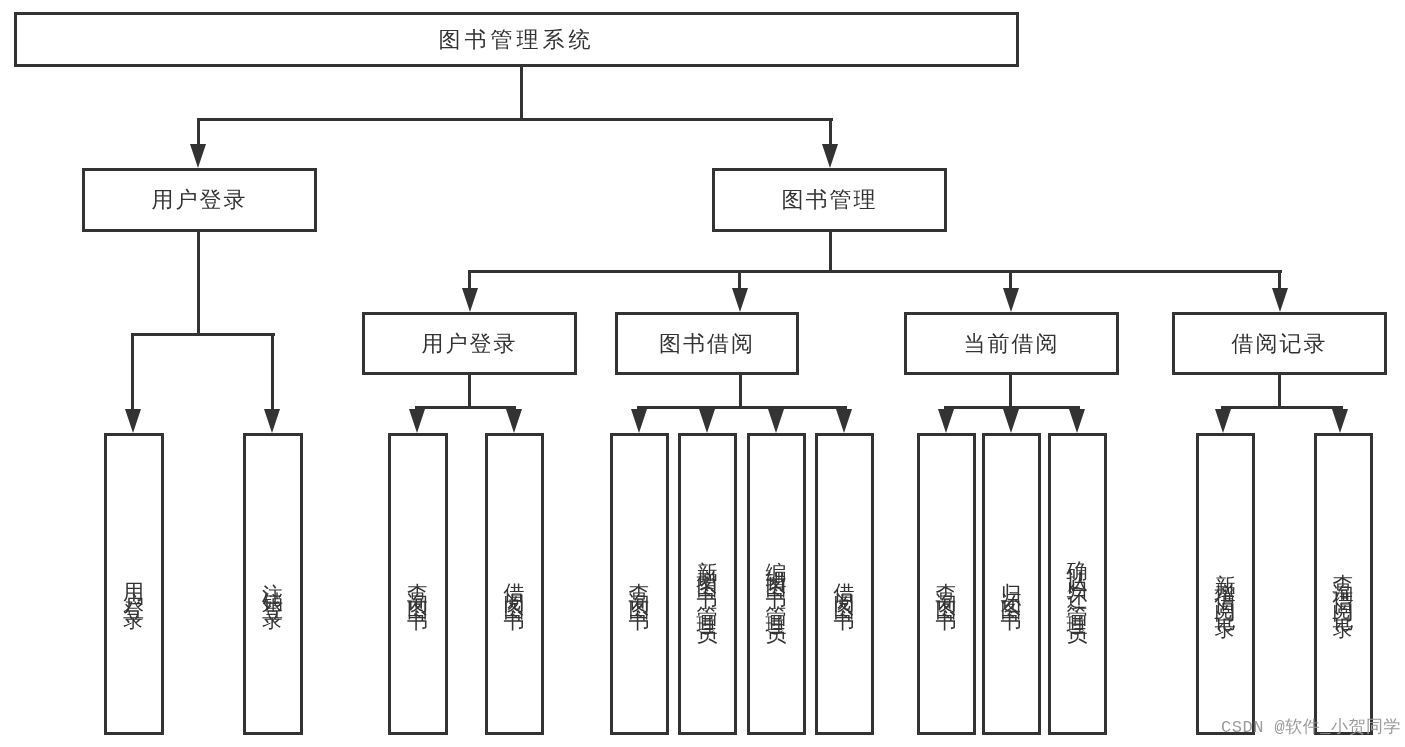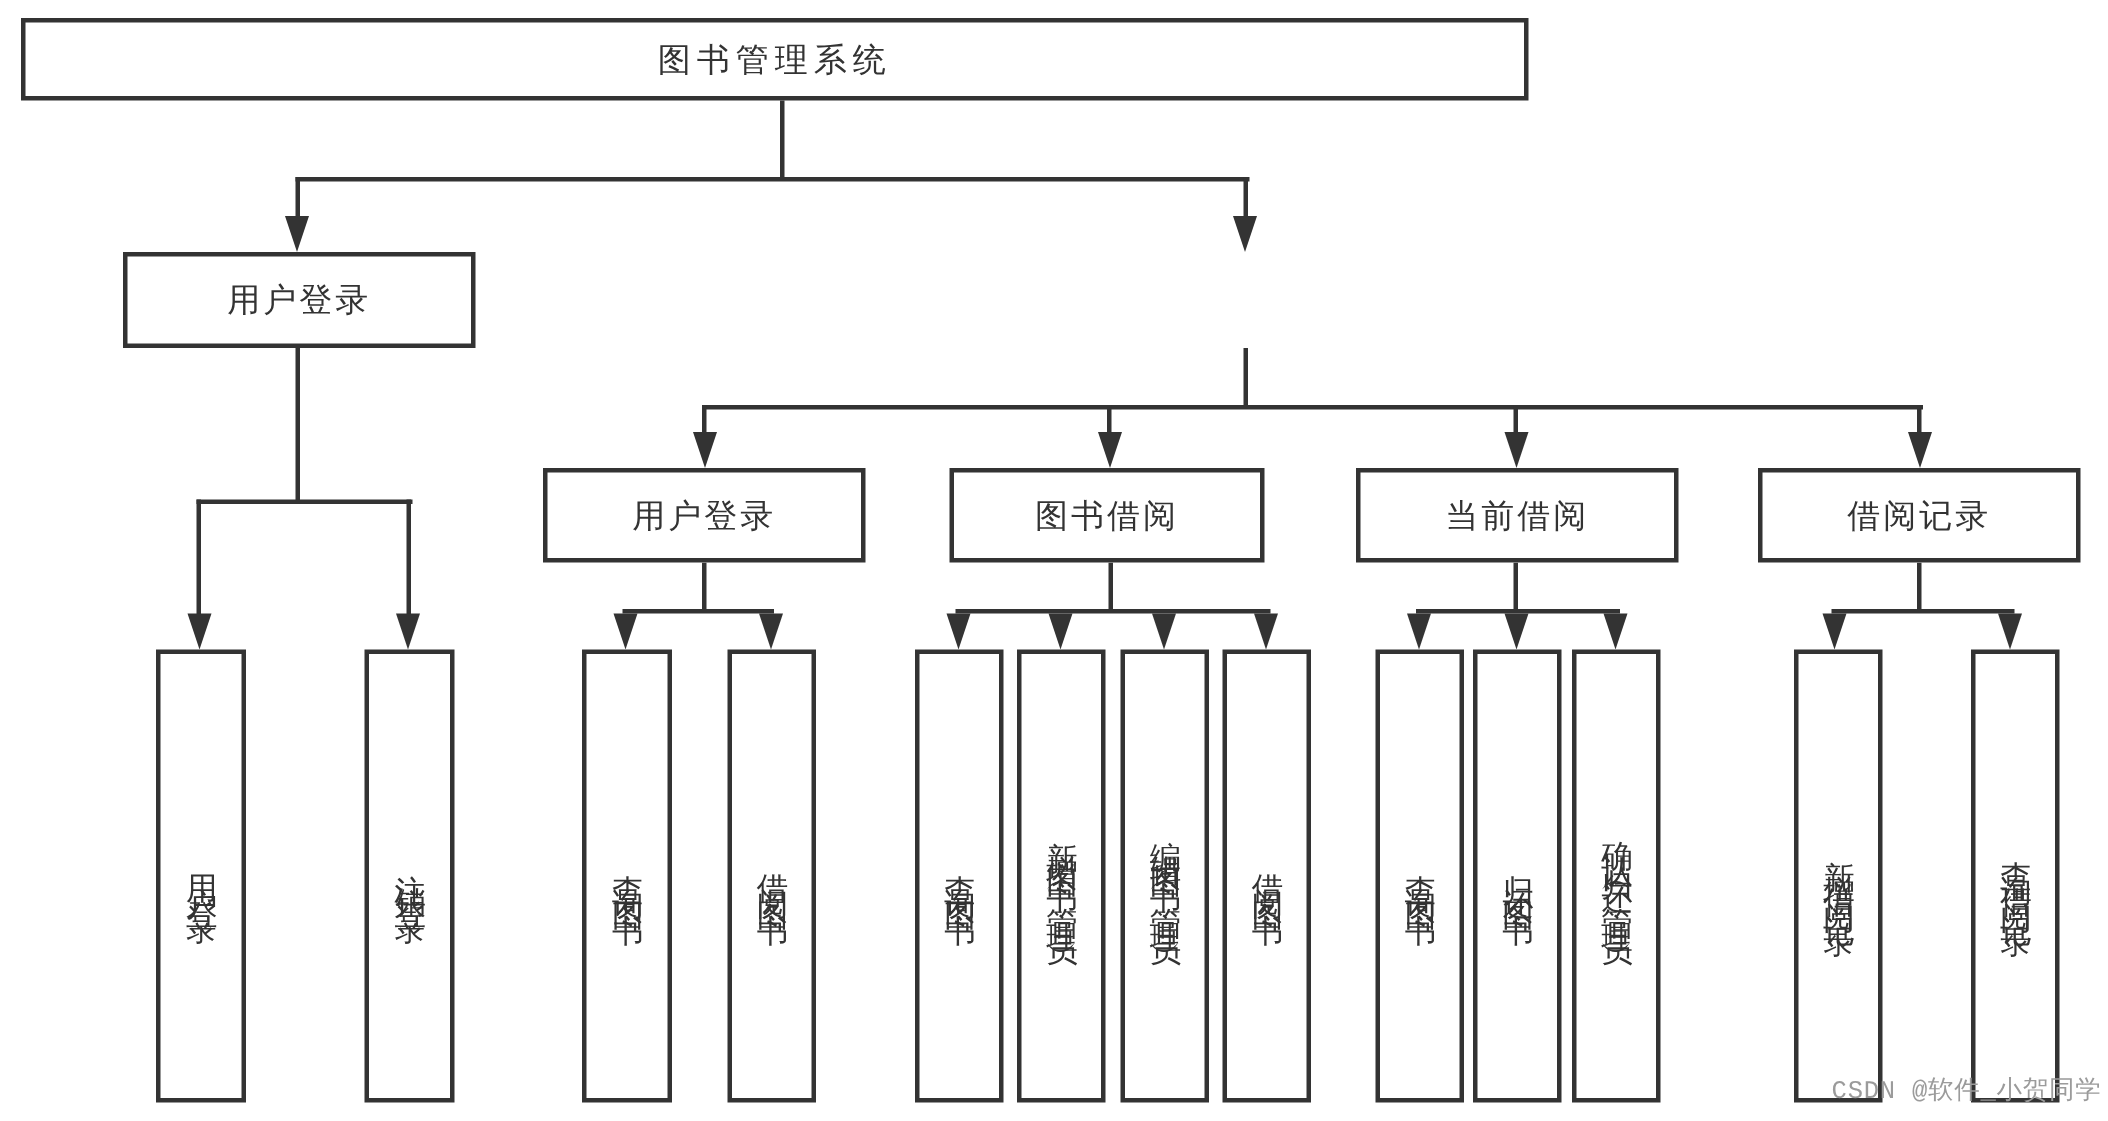--- a/index.html
+++ b/index.html
@@ -112,24 +112,27 @@
   <div class="hl" style="left:1221px;top:406px;width:122px"></div>
   <div class="arrow" style="left:1215px;top:409px"></div>
   <div class="arrow" style="left:1332px;top:409px"></div>
 
   <div class="box hbox root" style="left:14px;top:12px;width:1005px;height:55px">
     <span>图书管理系统</span>
   </div>
   <div class="box hbox" style="left:82px;top:168px;width:235px;height:64px">
     <span>用户登录</span>
   </div>
+  <div class="box hbox" style="left:712px;top:168px;width:235px;height:64px">
+    <span>图书管理</span>
+  </div>
   <div class="box hbox" style="left:362px;top:312px;width:215px;height:63px">
     <span>用户登录</span>
   </div>
-  <div class="box hbox" style="left:633px;top:312px;width:210px;height:63px">
+  <div class="box hbox" style="left:615px;top:312px;width:184px;height:63px">
     <span>图书借阅</span>
   </div>
   <div class="box hbox" style="left:904px;top:312px;width:215px;height:63px">
     <span>当前借阅</span>
   </div>
   <div class="box hbox" style="left:1172px;top:312px;width:215px;height:63px">
     <span>借阅记录</span>
   </div>
 
   <div class="box leaf" style="left:104px;top:433px;width:60px;height:302px">

